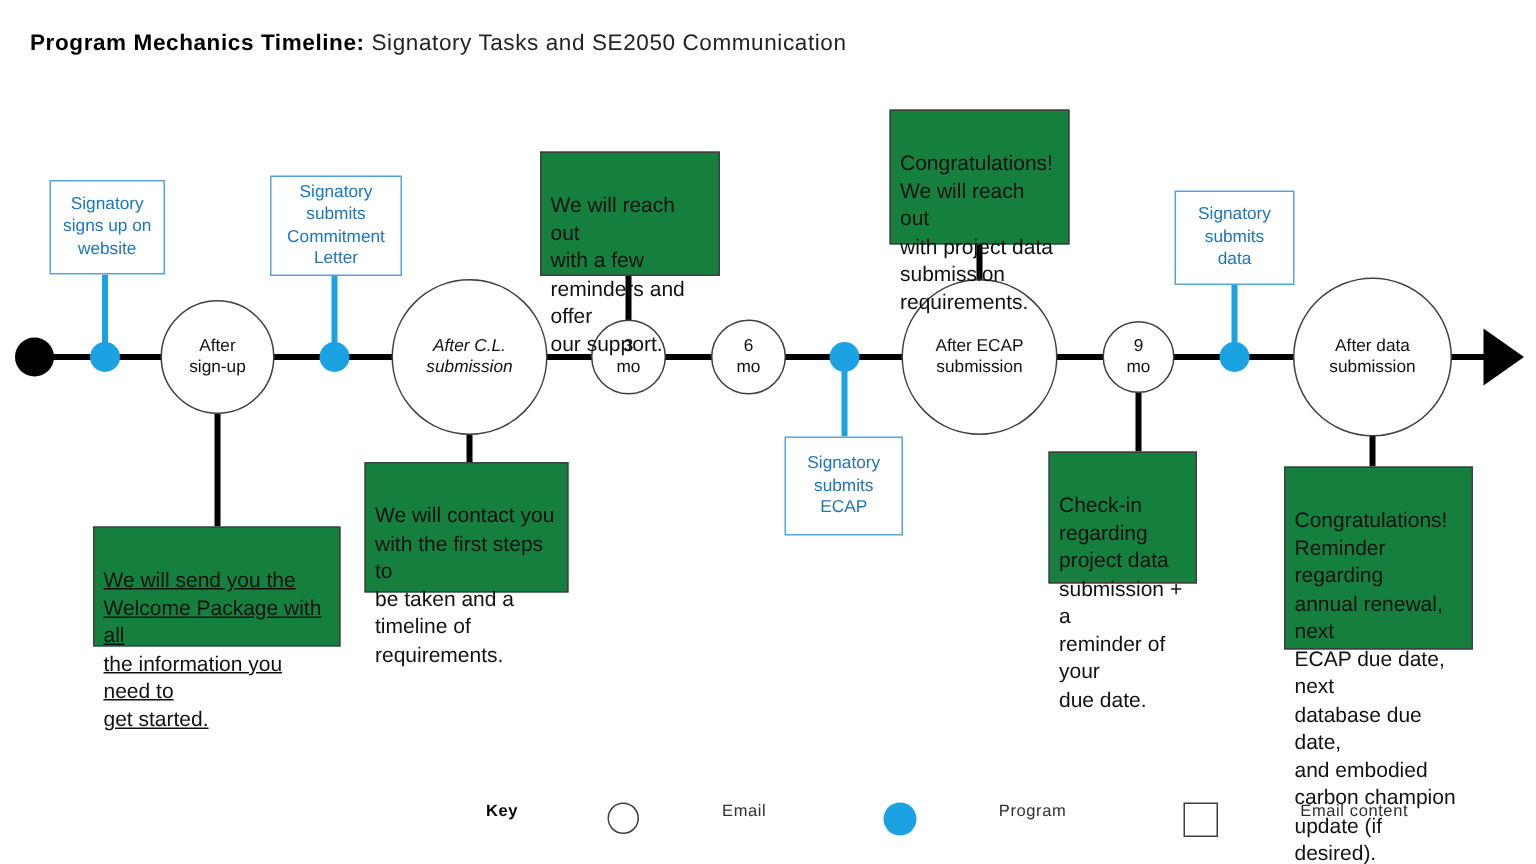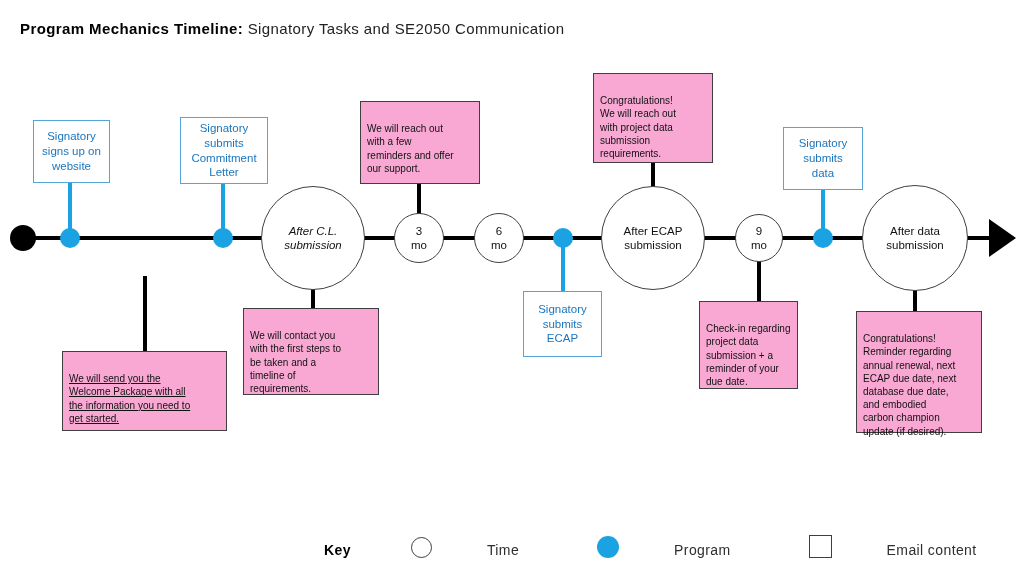--- a/index.html
+++ b/index.html
@@ -28,25 +28,25 @@
 
   
   .action-dot{position:absolute;width:20px;height:20px;border-radius:50%;background:#1BA2E3;}
 
   
   .task-box{position:absolute;background:#fff;border:1.5px solid #56A5DA;color:#1B76BE;
     display:flex;align-items:center;justify-content:center;text-align:center;
     font-size:11.5px;line-height:1.3;white-space:pre-line;box-sizing:border-box;padding:2px;}
 
   
-  .email-box{position:absolute;background:#f9a8d4;border:1.5px solid #3F3F3F;color:#111;
-    font-size:10px;line-height:1.32;white-space:pre-line;box-sizing:border-box;padding:7px 6px;text-align:left;}
+  .email-box{position:absolute;background:#15803d;border:1.5px solid #3F3F3F;color:#111;
+    font-size:14px;line-height:1.32;white-space:pre-line;box-sizing:border-box;padding:7px 6px;text-align:left;}
 
   
-  .key{position:absolute;left:324px;top:535px;display:flex;align-items:flex-end;font-size:14px;color:#2E2E2E;letter-spacing:.4px;gap:40px;}
+  .key{position:absolute;left:324px;top:535px;display:flex;align-items:flex-start;font-size:11px;color:#2E2E2E;letter-spacing:.4px;gap:40px;}
   .key .key-label{font-weight:bold;color:#000;margin-right:20px;}
   .key .swatch-circle{width:21px;height:21px;border-radius:50%;background:#fff;border:1.5px solid #3F3F3F;box-sizing:border-box;}
   .key .swatch-action{width:22px;height:22px;border-radius:50%;background:#1BA2E3;}
   .key .swatch-square{width:23px;height:23px;background:#fff;border:1.5px solid #3F3F3F;box-sizing:border-box;}
   .key .swatch{margin-right:15px;}
   .key .key-text{margin-right:38px;}
 </style>
 </head>
 <body>
 
@@ -65,20 +65,24 @@
   <div class="conn" style="left:311px;top:289px;height:19px;"></div>
   <div class="conn" style="left:417px;top:184px;height:30px;"></div>
   <div class="conn" style="left:651px;top:162px;height:25px;"></div>
   <div class="conn" style="left:757px;top:261px;height:40px;"></div>
   <div class="conn" style="left:913px;top:290px;height:21px;"></div>
 
   <div class="spine"></div>
   <div class="arrowhead"></div>
   <div class="start-dot"></div>
 
+  <div class="time-node" style="left:107px;top:200px;width:76px;height:76px;">
+    <span>After
+sign-up</span>
+  </div>
   <div class="time-node" style="left:261px;top:186px;width:104px;height:104px;font-style:italic;">
     <span>After C.L.
 submission</span>
   </div>
   <div class="time-node" style="left:394px;top:213px;width:50px;height:50px;">
     <span>3
 mo</span>
   </div>
   <div class="time-node" style="left:474px;top:213px;width:50px;height:50px;">
     <span>6
@@ -164,20 +168,20 @@
 ECAP due date, next
 database due date,
 and embodied
 carbon champion
 update (if desired).</span>
   </div>
 
   <div class="key">
     <span class="key-label">Key</span>
     <span class="swatch swatch-circle"></span>
-    <span class="key-text">Time</span>
+    <span class="key-text">Email</span>
     <span class="swatch swatch-action"></span>
     <span class="key-text">Program</span>
     <span class="swatch swatch-square"></span>
     <span class="key-text" style="margin-right:13px;">Email content</span>
   </div>
 
 </div>
 
 </body></html>

